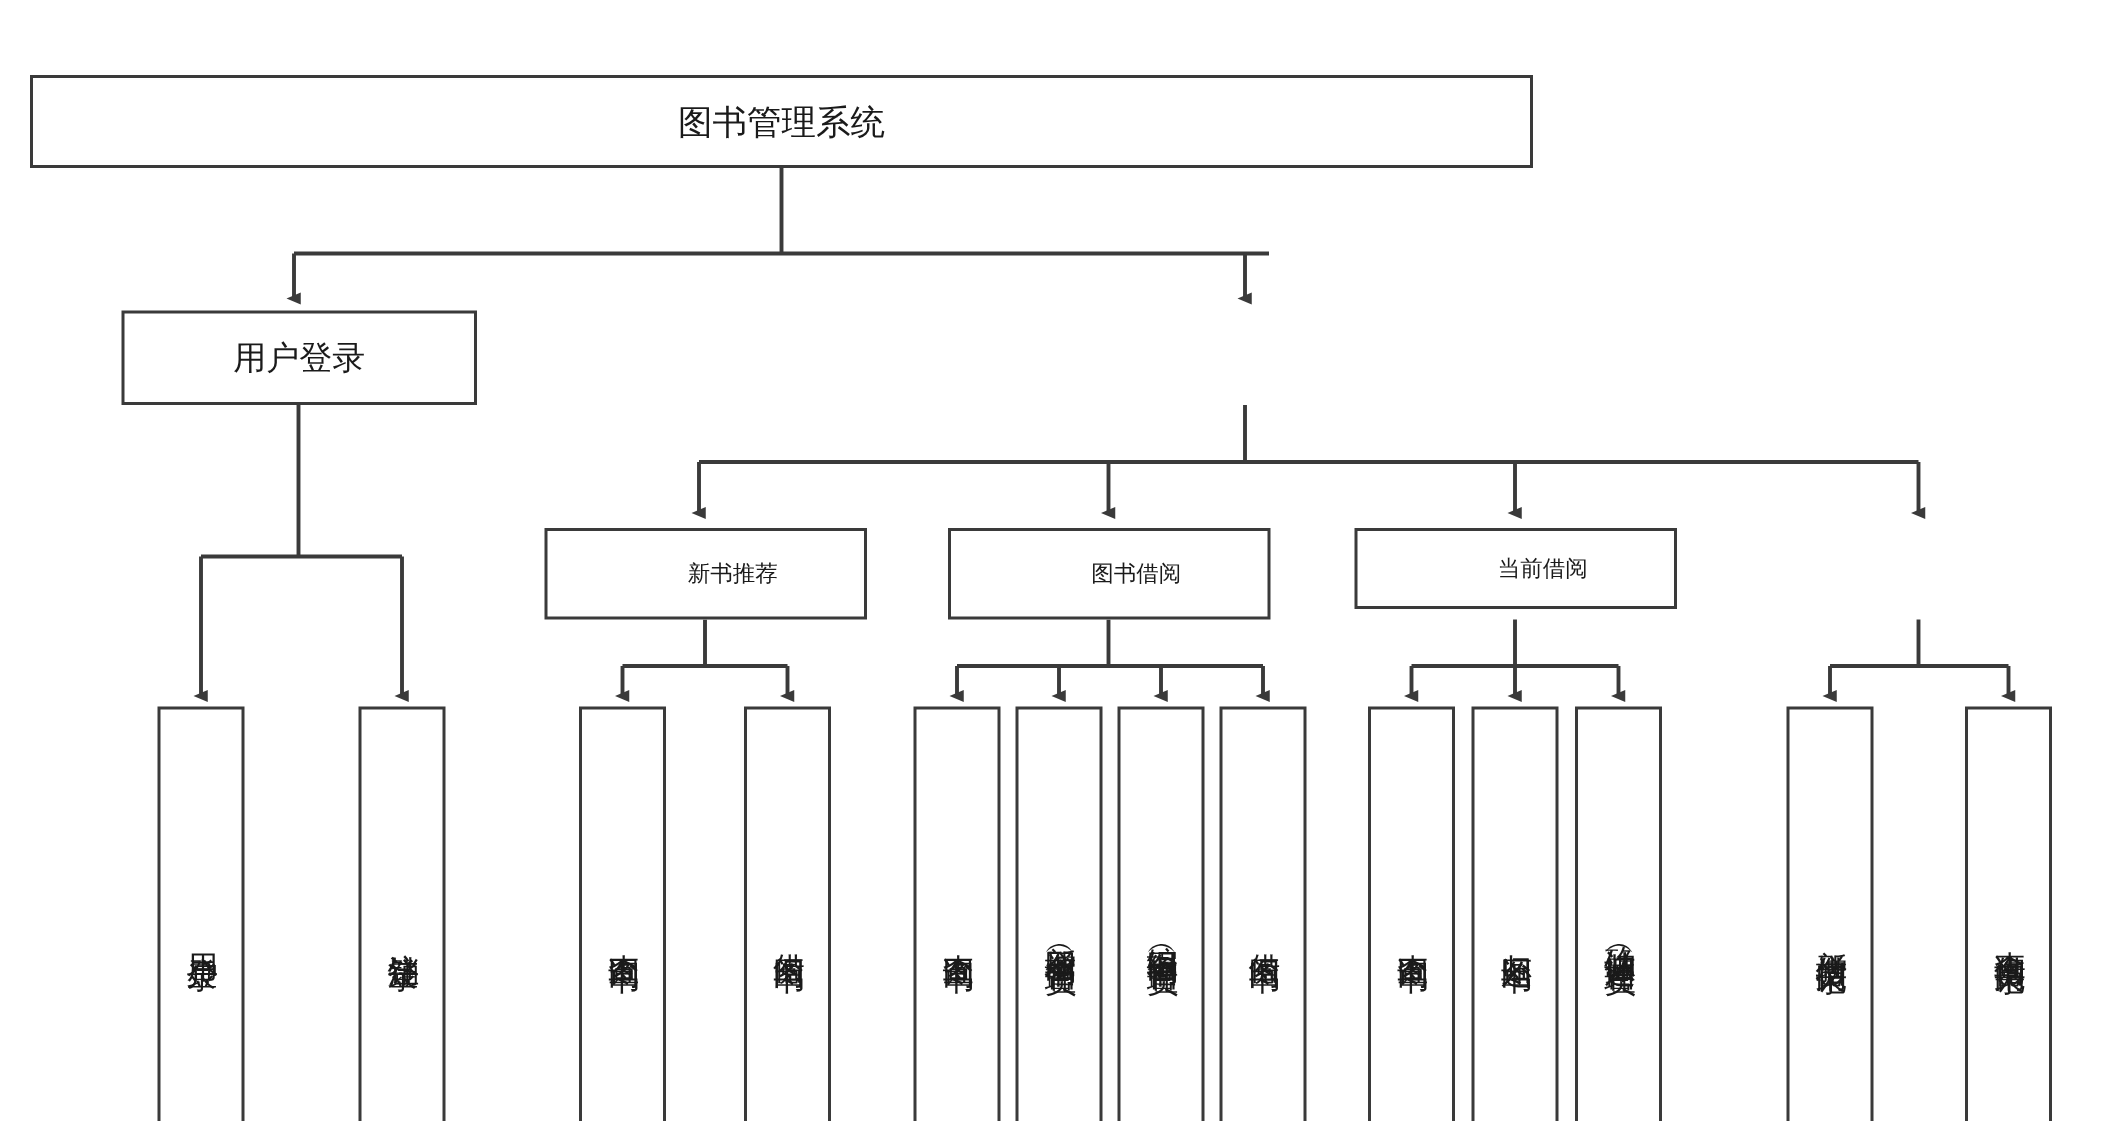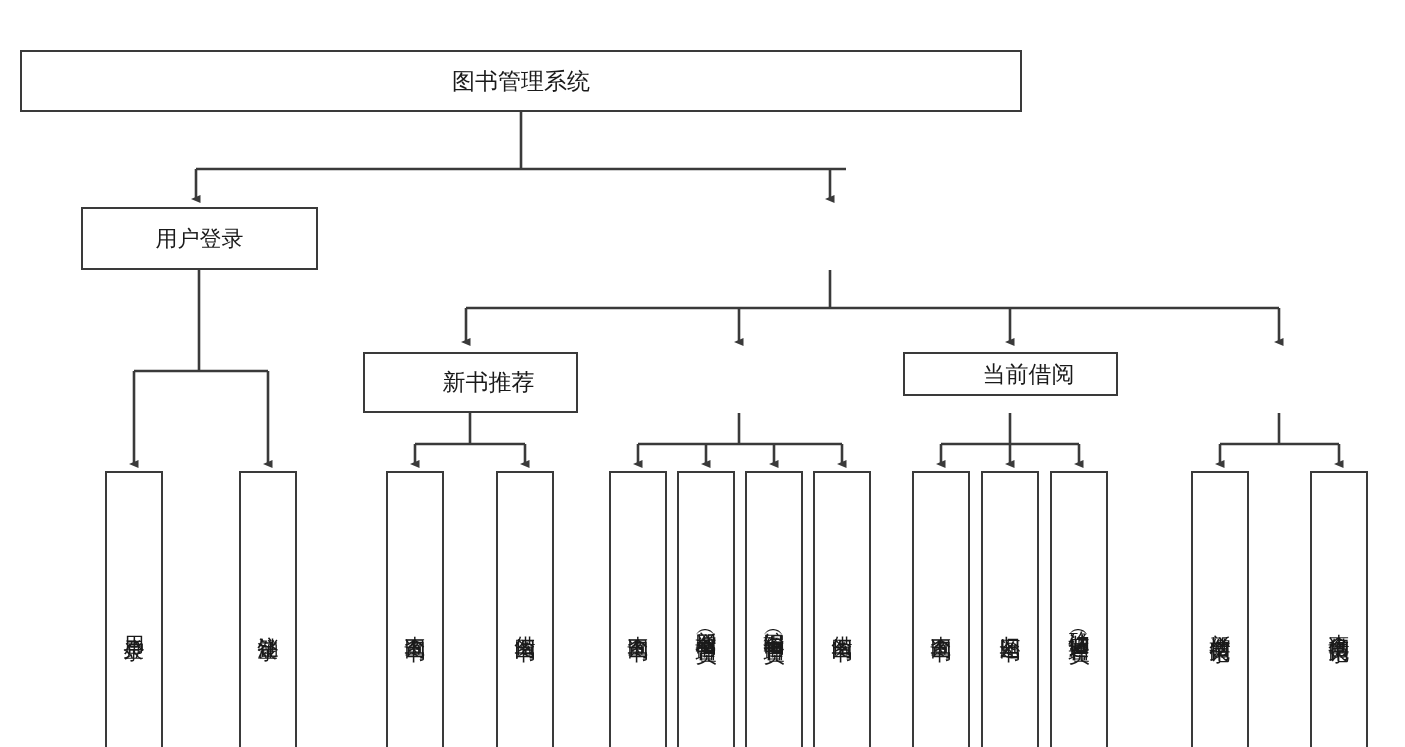--- a/index.html
+++ b/index.html
@@ -36,21 +36,21 @@
     color: #1a1a1a;
     z-index: 2;
   }
   .node.root {
     font-size: 23px;
   }
   .node.level1 {
     font-size: 22px;
   }
   .node.level2 {
-    font-size: 23px;
+    font-size: 15px;
     padding-left: 36px;
   }
   .node.leaf {
     font-size: 21px;
     writing-mode: vertical-rl;
     text-orientation: upright;
     letter-spacing: 2px;
     padding-top: 4px;
     line-height: 1.05;
   }
@@ -128,21 +128,24 @@
     <span class="label">图书管理系统</span>
   </div>
 
   <div class="node level1" style="left:81px; top:171px; width:237px; height:63px;">
     <span class="label">用户登录</span>
   </div>
 
   <div class="node level2" style="left:363px; top:316px; width:215px; height:61px;">
     <span class="label">新书推荐</span>
   </div>
-  <div class="node level2" style="left:903px; top:316px; width:215px; height:44px;">
+  <div class="node level2" style="left:632px; top:316px; width:215px; height:61px;">
+    <span class="label">图书借阅</span>
+  </div>
+  <div class="node level2" style="left:903px; top:316px; width:215px; height:54px;">
     <span class="label">当前借阅</span>
   </div>
 
   <div class="node leaf" style="left:105px; top:435px; width:58px; height:300px;">
     <span class="label">用户登录</span>
   </div>
   <div class="node leaf" style="left:239px; top:435px; width:58px; height:300px;">
     <span class="label">注销登录</span>
   </div>
 

